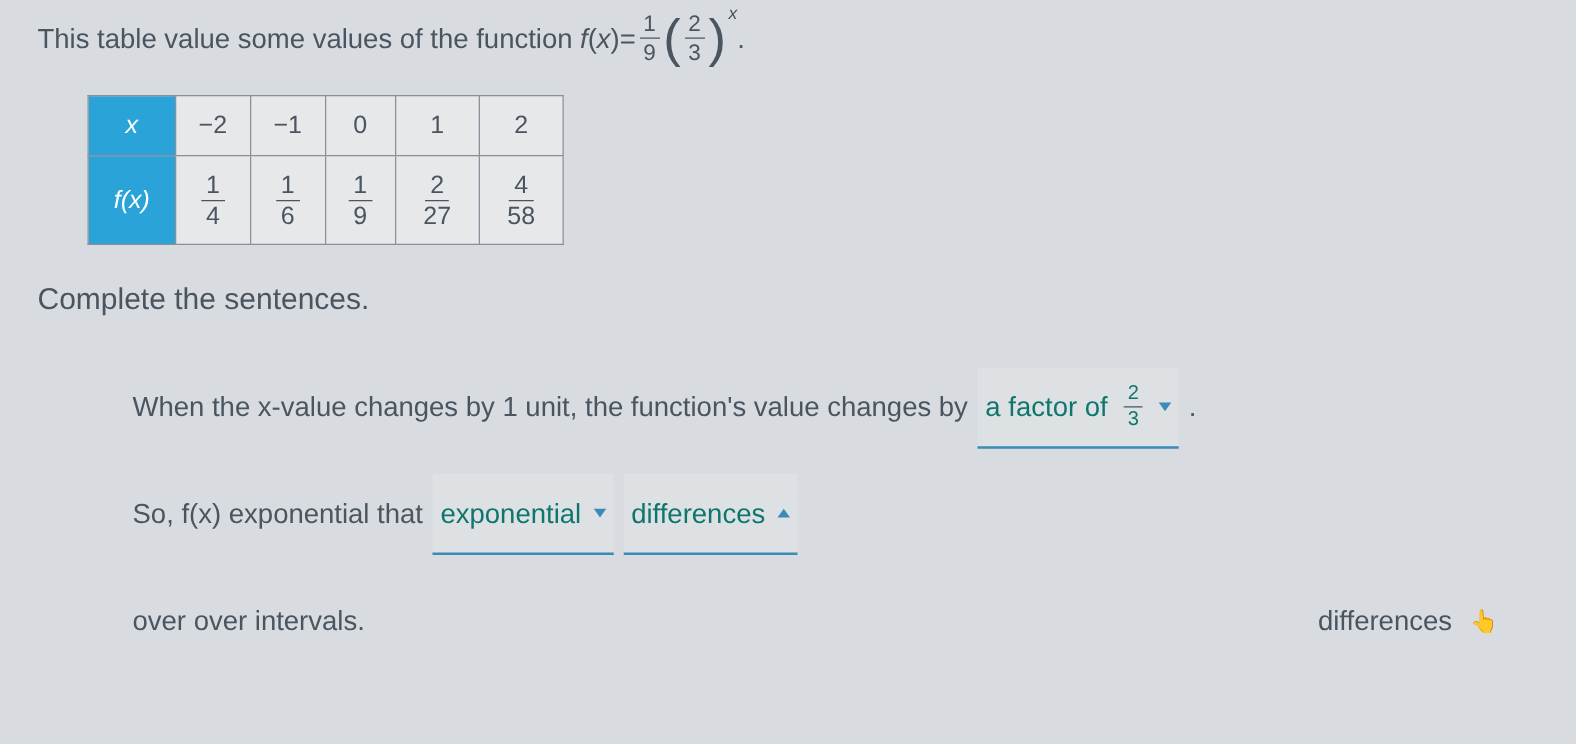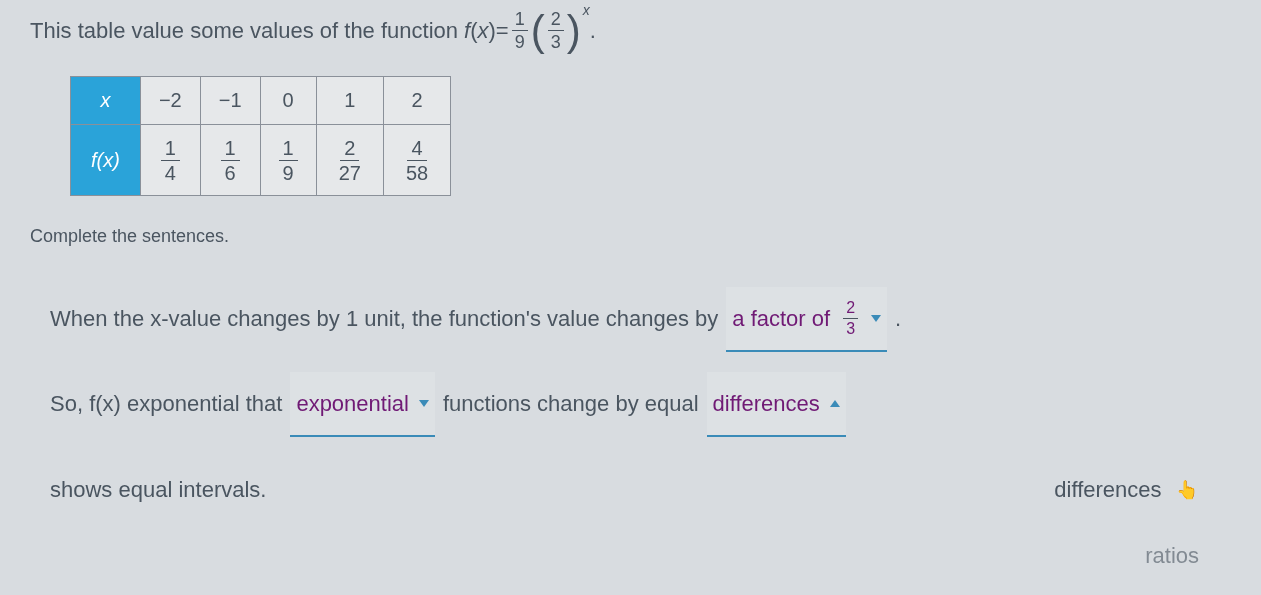--- a/index.html
+++ b/index.html
@@ -84,39 +84,39 @@
       line-height: 1;
     }
     table.values .cell-frac .n {
       border-bottom: 1.5px solid #4a5560;
       padding: 0 4px 2px 4px;
     }
     table.values .cell-frac .d {
       padding: 2px 4px 0 4px;
     }
     .complete {
-      font-size: 18px;
+      font-size: 24px;
       margin-bottom: 40px;
     }
     .sentences {
-      margin-left: 20px;
+      margin-left: 76px;
       font-size: 22px;
       line-height: 2.6;
     }
     .sentence-line {
       display: flex;
       align-items: baseline;
       flex-wrap: wrap;
       gap: 8px;
       margin-bottom: 20px;
     }
     .dropdown {
       border-bottom: 2px solid #3a8bb8;
       padding: 3px 6px;
-      color: #701a75;
+      color: #0f766e;
       display: inline-flex;
       align-items: center;
       gap: 10px;
       cursor: pointer;
       background: rgba(255,255,255,0.15);
     }
     .dropdown .frac {
       font-size: 16px;
     }
     .triangle-down {
@@ -236,33 +236,29 @@
     </span>
     <span>.</span>
   </div>
 
   <div class="sentence-line">
     <span><span>So, </span><span class="italic">f</span>(<span class="italic">x</span>)<span> exponential that</span></span>
     <span class="dropdown">
       <span>exponential</span>
       <span class="triangle-down"></span>
     </span>
-    <span>functions change by equal</span>
     <span class="dropdown">
       <span>differences</span>
       <span class="triangle-up"></span>
     </span>
   </div>
 
   <div class="sentence-line last-row">
-    <span>shows equal intervals.</span>
+    <span>over over intervals.</span>
     <div class="right-block">
       <div class="menu-item">
         <span>differences</span>
         <span class="cursor-icon">👆</span>
       </div>
-      <div class="menu-item" style="opacity:0.6;">
-        <span>ratios</span>
-      </div>
     </div>
   </div>
 
 </div>
 
 </body></html>

